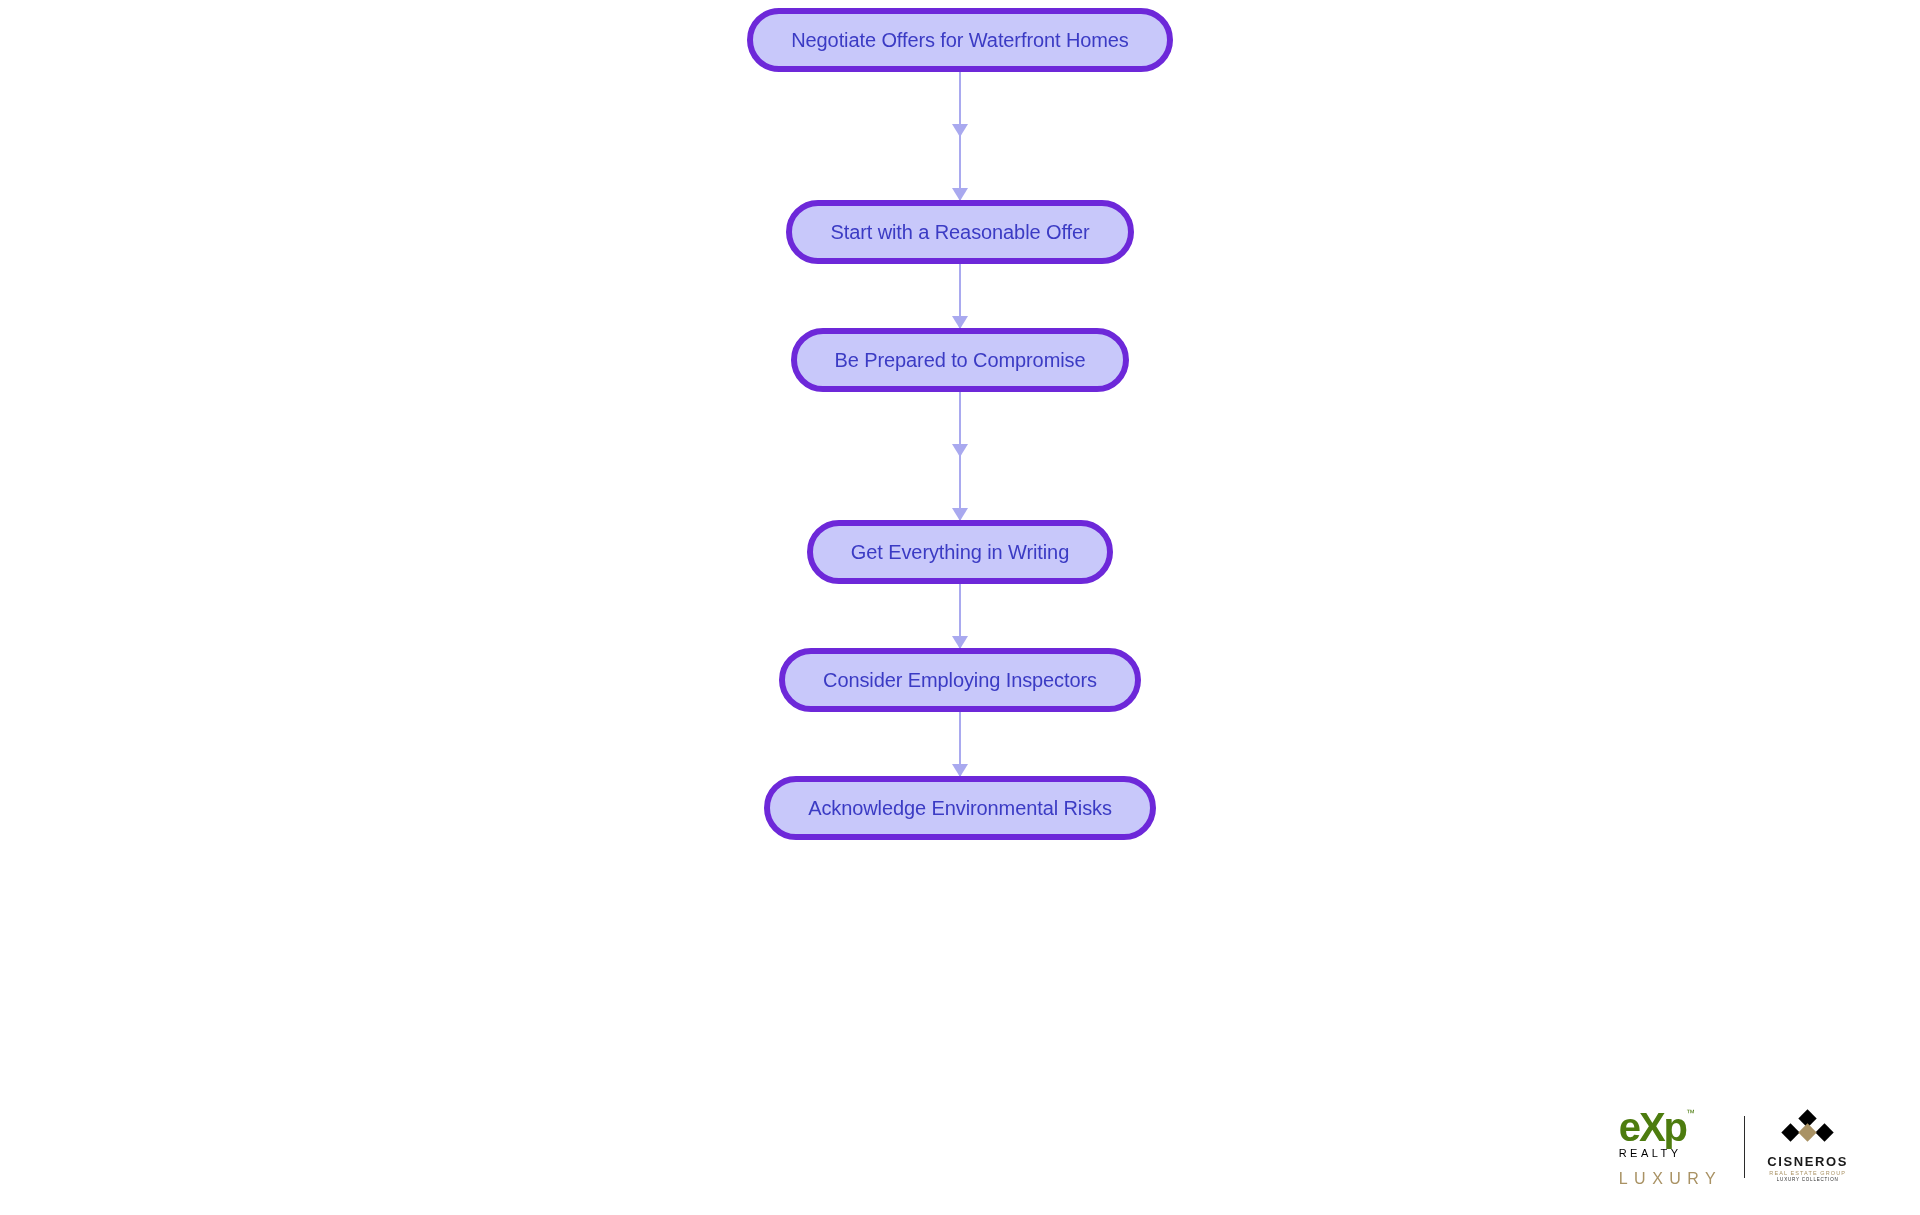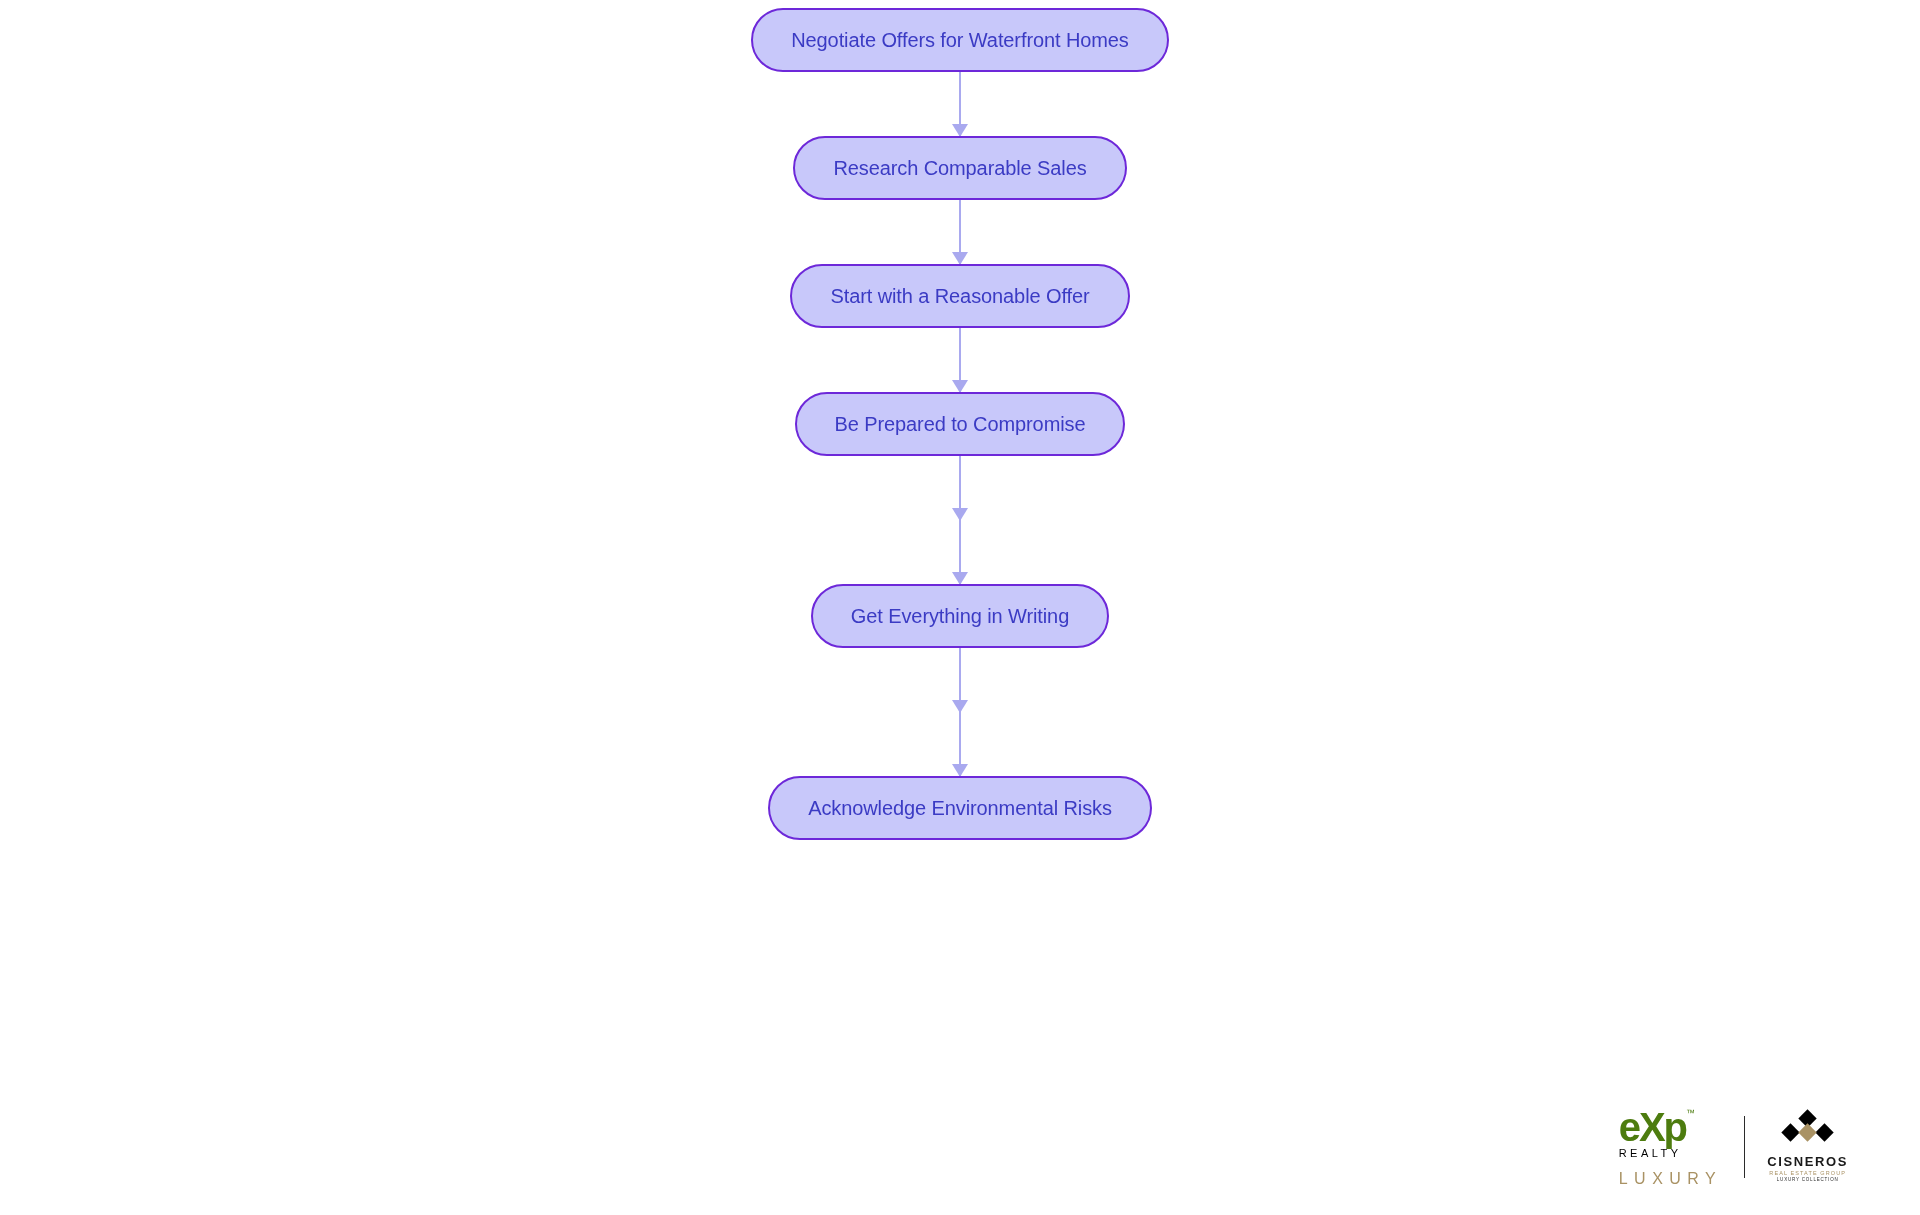--- a/index.html
+++ b/index.html
@@ -30,21 +30,21 @@
     width: 1920px;
     height: 1120px;
     display: flex;
     flex-direction: column;
     align-items: center;
   }
 
   .node {
     box-sizing: border-box;
     background: #c8c8fa;
-    border: 2px solid #6d28d9;
+    border: 6px solid #6d28d9;
     border-radius: 999px;
     color: #3b3bc4;
     display: flex;
     align-items: center;
     justify-content: center;
     white-space: nowrap;
     font-size: 20px;
     letter-spacing: -0.1px;
     line-height: 1;
     height: 64px;
@@ -187,42 +187,42 @@
 
   <div class="flow">
 
     <div class="spacer-top"></div>
 
     <div class="node">
       <span>Negotiate Offers for Waterfront Homes</span>
     </div>
     <div class="connector gap-0"></div>
 
-    <div class="node">
-      <span>Research Comparable Sales</span>
-    </div>
     <div class="connector gap-1"></div>
 
     <div class="node">
       <span>Start with a Reasonable Offer</span>
     </div>
     <div class="connector gap-2"></div>
 
     <div class="node">
       <span>Be Prepared to Compromise</span>
     </div>
     <div class="connector gap-3"></div>
 
     <div class="connector gap-4"></div>
 
     <div class="node">
       <span>Get Everything in Writing</span>
     </div>
     <div class="connector gap-5"></div>
 
+    <div class="node">
+      <span>Consider Employing Inspectors</span>
+    </div>
     <div class="connector gap-6"></div>
 
     <div class="node">
       <span>Acknowledge Environmental Risks</span>
     </div>
 
   </div>
 
   <div class="footer-logos">
 

